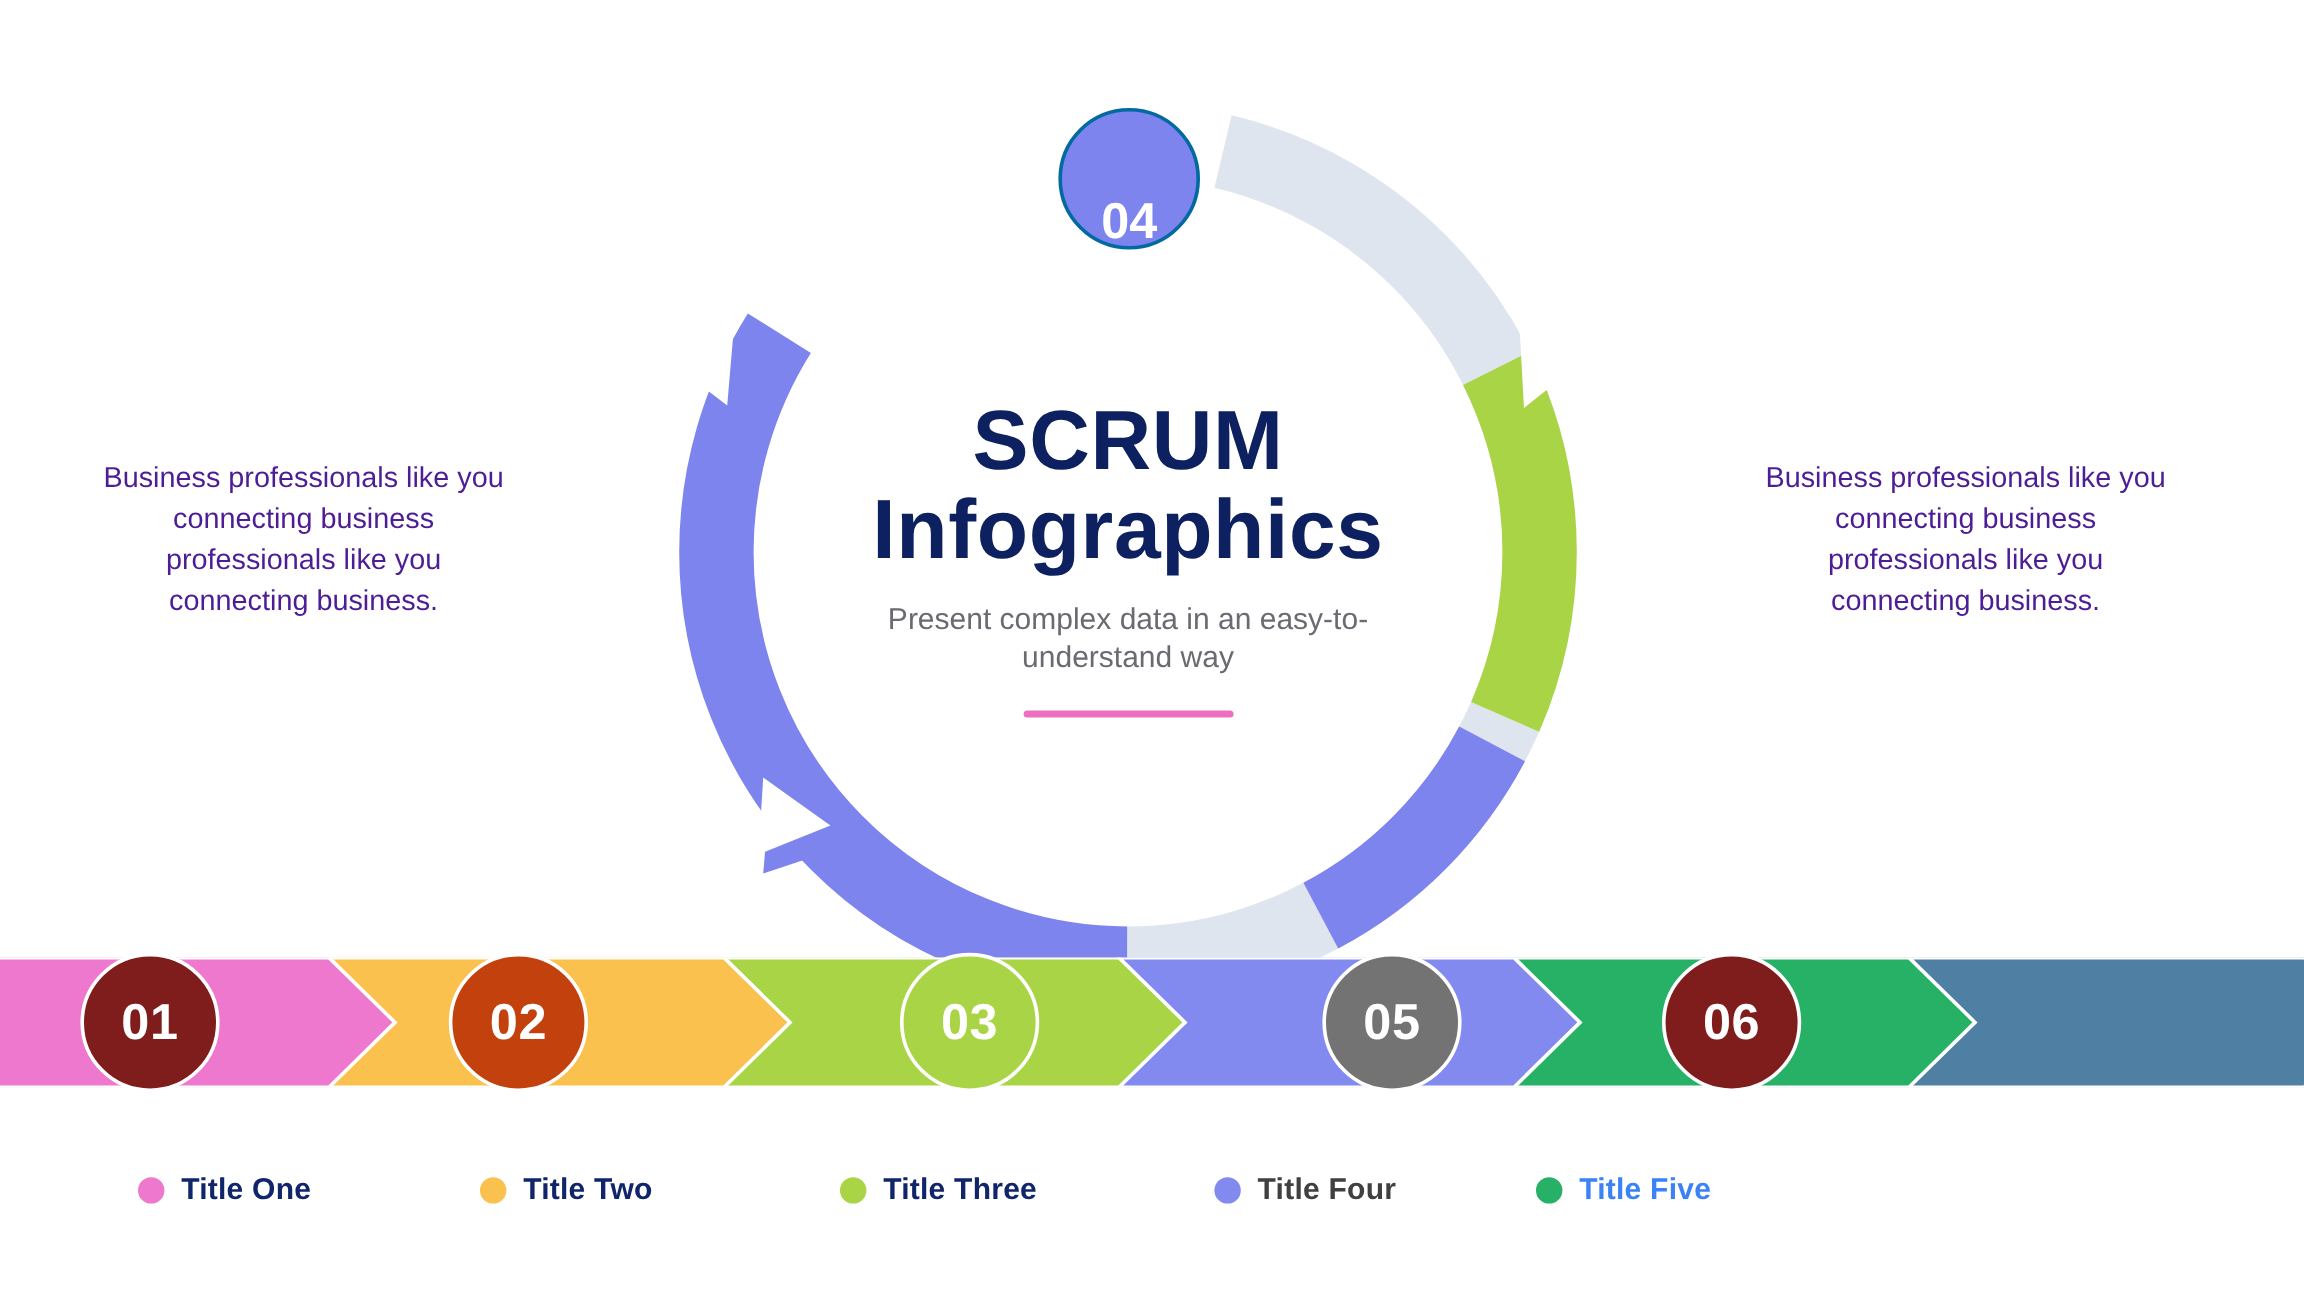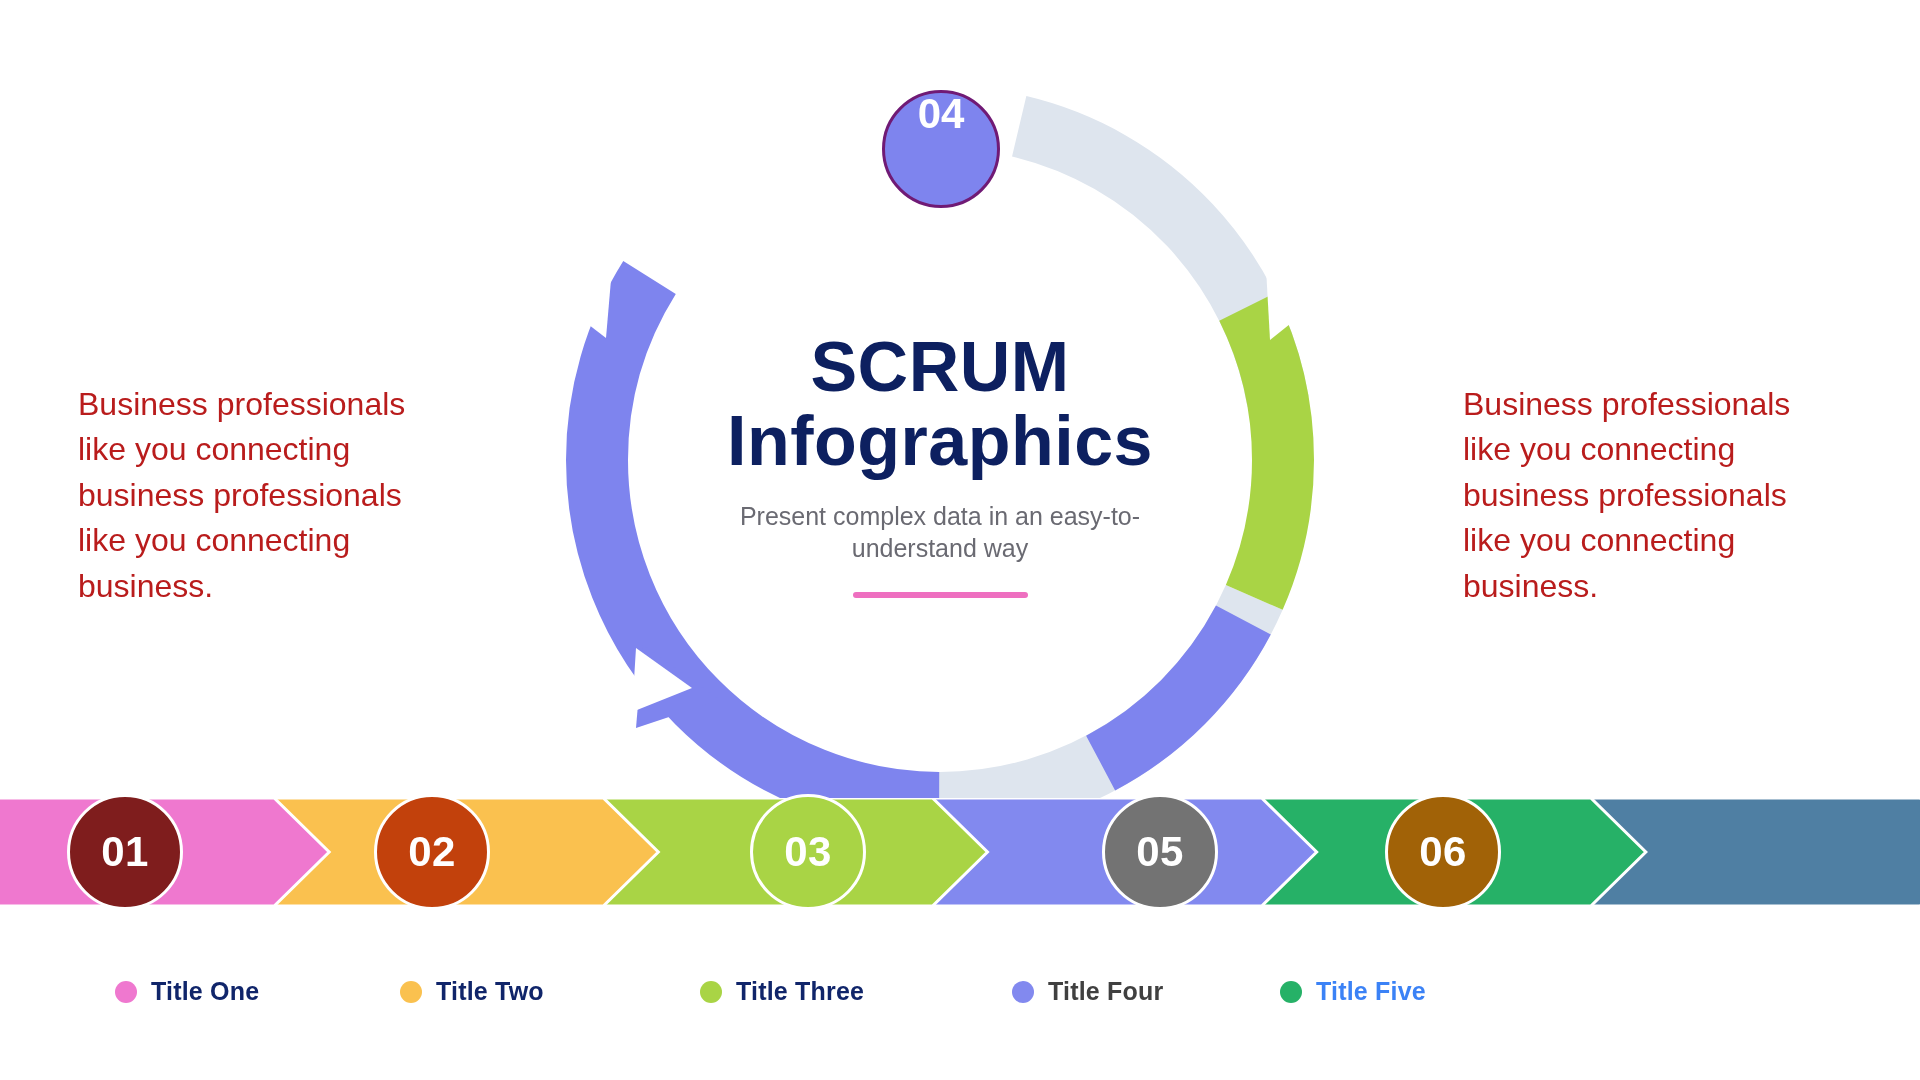--- a/index.html
+++ b/index.html
@@ -63,23 +63,24 @@
   #center-rule {
     margin: 28px auto 0 auto;
     width: 175px;
     height: 6px;
     border-radius: 3px;
   }
 
   
   .side-para {
     position: absolute;
-    font-size: 32px;
+    font-size: 24px;
     line-height: 1.42;
-    color: #b91c1c;
+    color: #4c1d95;
+    text-align: center;
     width: 350px;
   }
   #side-left  { left: 78px;   top: 382px; }
   #side-right { left: 1463px; top: 382px; }
 
   
   #ribbon {
     position: absolute;
     left: 0;
     top: 798px;
@@ -113,24 +114,24 @@
   
   #ring-badge {
     position: absolute;
     left: 882px;
     top: 90px;
     width: 118px;
     height: 118px;
     border-radius: 50%;
     z-index: 7;
     display: flex;
-    align-items: flex-start;
+    align-items: flex-end;
     justify-content: center;
     box-sizing: border-box;
-    border: 3px solid #701a75;
+    border: 3px solid #0369a1;
   }
   #ring-badge .num {
     color: #ffffff;
     font-size: 42px;
     font-weight: bold;
     line-height: 1;
   }
 
   
   #legend {
@@ -226,21 +227,21 @@
         </div>
         <div class="step-badge" style="background: #c2410c; left: 374px; top: -4px;">
           <span class="num">02</span>
         </div>
         <div class="step-badge" style="background: rgb(169, 212, 69); left: 750px; top: -4px;">
           <span class="num">03</span>
         </div>
         <div class="step-badge" style="background: #737373; left: 1102px; top: -4px;">
           <span class="num">05</span>
         </div>
-        <div class="step-badge" style="background: #a16207; left: 1385px; top: -4px;">
+        <div class="step-badge" style="background: #7f1d1d; left: 1385px; top: -4px;">
           <span class="num">06</span>
         </div>
       </div>
   </div>
 
   <div id="legend">
       <div class="legend-item" style="left: 115px; top: 22px;">
         <span class="legend-dot" style="background: rgb(239, 120, 207);"></span>
         <span class="legend-label" style="color: rgb(16, 37, 106);">Title One</span>
       </div>

